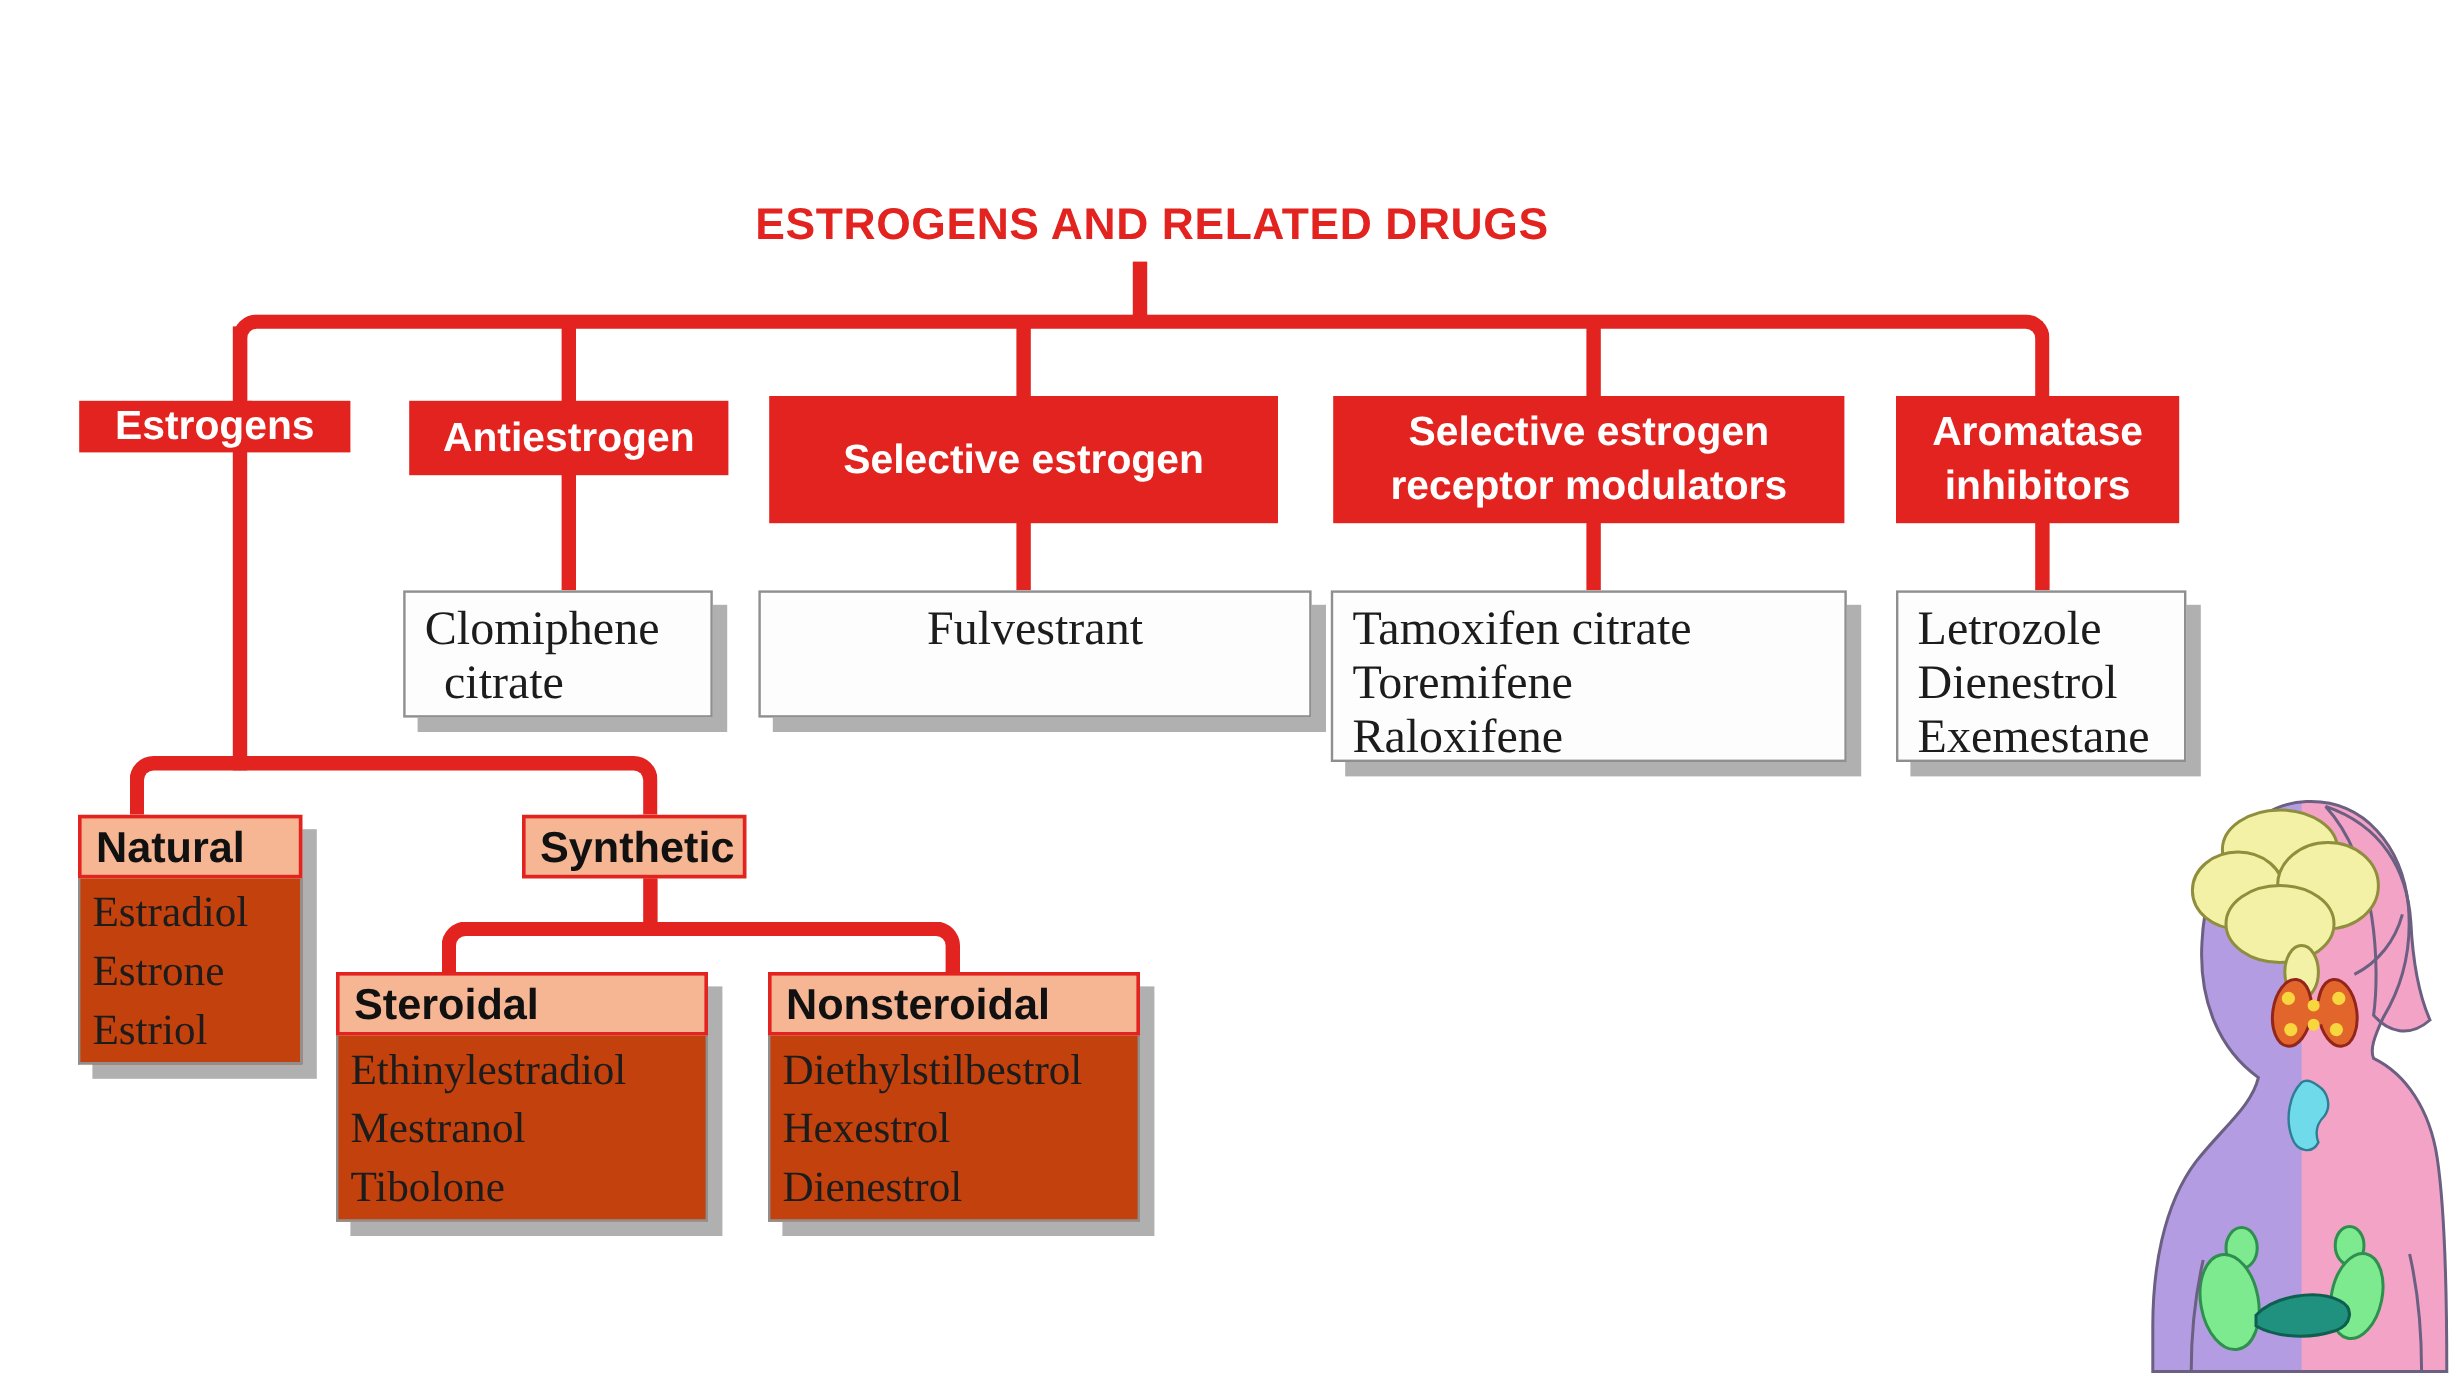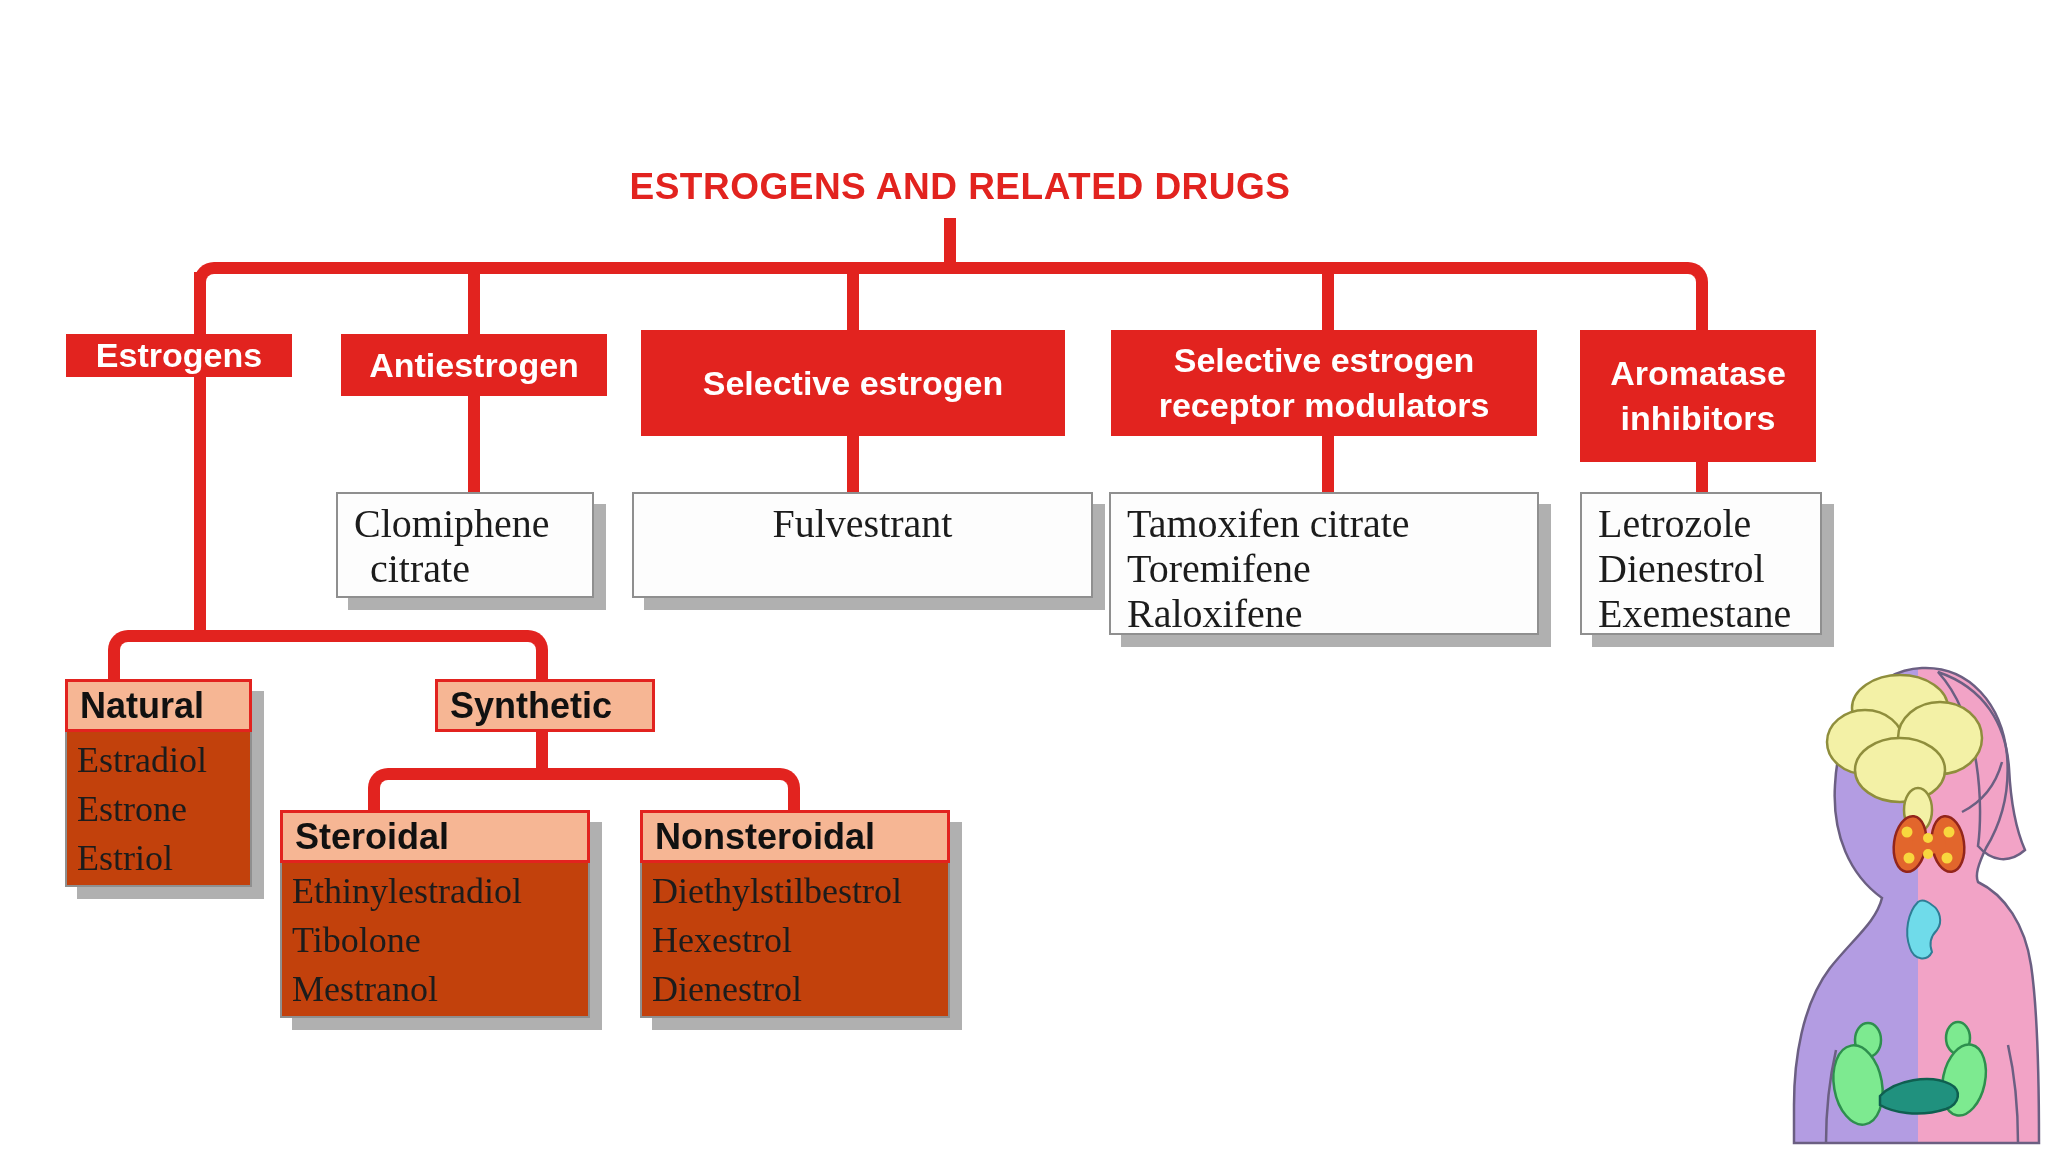--- a/index.html
+++ b/index.html
@@ -79,21 +79,21 @@
   <div class="cat" style="left:341px;top:334px;width:266px;height:62px;">
     <div>Antiestrogen</div>
   </div>
   <div class="cat" style="left:641px;top:330px;width:424px;height:106px;">
     <div>Selective estrogen</div>
   </div>
   <div class="cat" style="left:1111px;top:330px;width:426px;height:106px;">
     <div>Selective estrogen</div>
     <div>receptor modulators</div>
   </div>
-  <div class="cat" style="left:1580px;top:330px;width:236px;height:132px;">
+  <div class="cat" style="left:1580px;top:330px;width:236px;height:106px;">
     <div>Aromatase</div>
     <div>inhibitors</div>
   </div>
 
   <div class="wbox" style="left:336px;top:492px;width:258px;height:106px;">
     <div>Clomiphene</div>
     <div class="indent2">citrate</div>
   </div>
   <div class="wbox centered" style="left:632px;top:492px;width:461px;height:106px;">
     <div>Fulvestrant</div>
@@ -111,28 +111,28 @@
 
   <div class="unit" style="left:65px;top:679px;width:187px;">
     <div class="phead">Natural</div>
     <div class="plist">
       <div>Estradiol</div>
       <div>Estrone</div>
       <div>Estriol</div>
     </div>
   </div>
 
-  <div class="phead standalone" style="left:435px;top:679px;width:220px;">Synthetic</div>
+  <div class="phead standalone" style="left:435px;top:679px;width:187px;">Synthetic</div>
 
   <div class="unit" style="left:280px;top:810px;width:310px;">
     <div class="phead">Steroidal</div>
     <div class="plist">
       <div>Ethinylestradiol</div>
+      <div>Mestranol</div>
       <div>Tibolone</div>
-      <div>Mestranol</div>
     </div>
   </div>
 
   <div class="unit" style="left:640px;top:810px;width:310px;">
     <div class="phead">Nonsteroidal</div>
     <div class="plist">
       <div>Diethylstilbestrol</div>
       <div>Hexestrol</div>
       <div>Dienestrol</div>
     </div>

